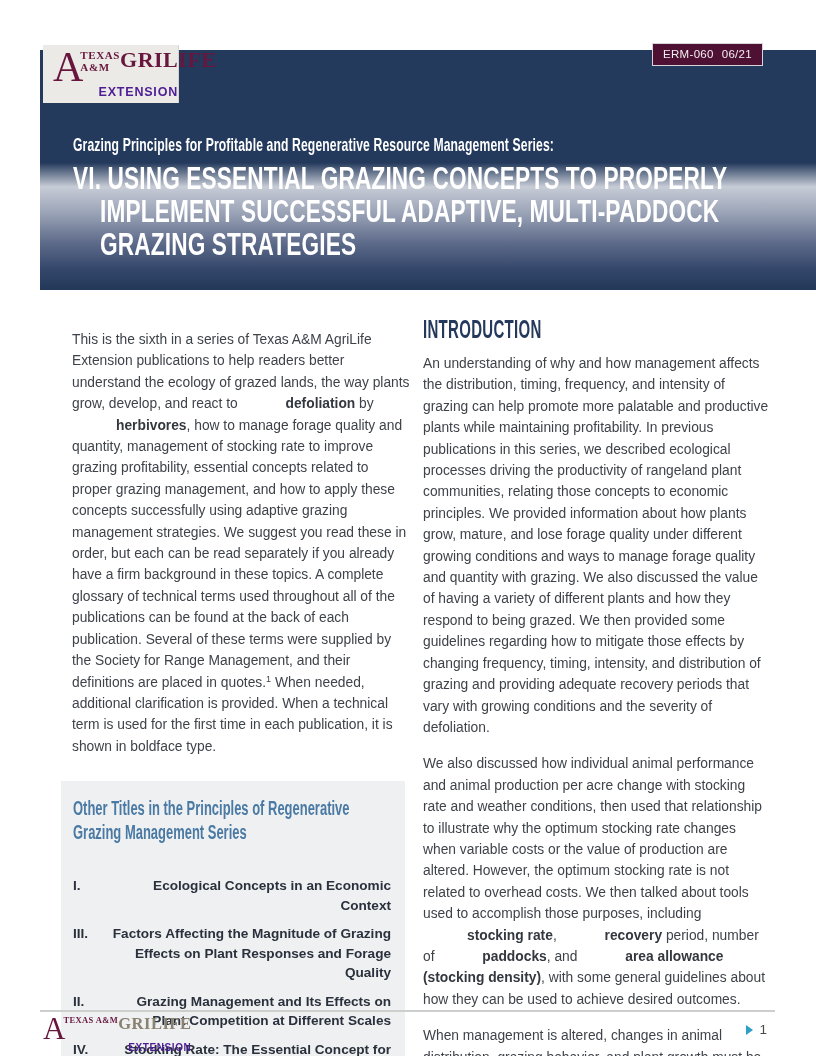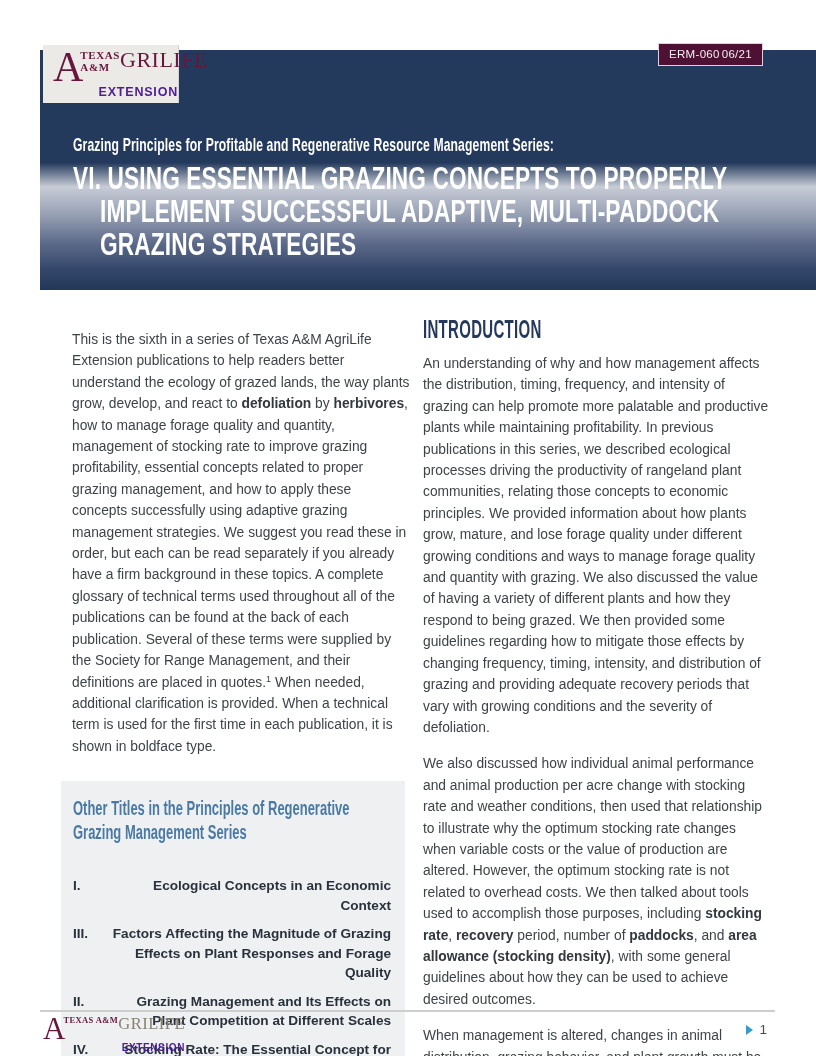--- a/index.html
+++ b/index.html
@@ -42,44 +42,44 @@
     font-family:"Liberation Serif",serif;color:#67173e;
     font-size:42px;line-height:36px;font-weight:400;margin-right:-3px;
   }
   .logo-stack{display:flex;flex-direction:row;}
   .logo-texasam{
     font-family:"Liberation Serif",serif;color:#67173e;
     font-size:11px;letter-spacing:.6px;line-height:12px;font-weight:700;
   }
   .logo-grilife{
     font-family:"Liberation Serif",serif;color:#67173e;
-    font-size:22px;line-height:21px;letter-spacing:.5px;font-weight:400;
+    font-size:22px;line-height:21px;letter-spacing:.5px;font-weight:700;
   }
   .logo-ext{
     font-size:12.5px;font-weight:700;color:#4c1d95;letter-spacing:.8px;
     margin:1px 0 0 30px;line-height:13px;text-align:right;
   }
   
   .badge{
     position:absolute;right:53px;top:43px;background:#4f1133;
     border:1px solid #d9d4da;color:#f3eef2;font-size:11.5px;
-    padding:4px 10px 5px 10px;display:flex;gap:2px;letter-spacing:.3px;
+    padding:4px 10px 5px 10px;display:flex;gap:8px;letter-spacing:.3px;
   }
   
   .content{
     position:absolute;left:72px;top:316px;width:698px;
     display:flex;gap:13px;color:#3e434a;
   }
   .col-left{width:338px;flex:0 0 338px;}
   .col-right{width:347px;flex:0 0 347px;}
   .body-text{
     font-size:13.8px;line-height:21.4px;margin:0;
   }
   .col-left .body-text{padding-top:13px;}
-  .body-text b,.body-text .b{font-weight:700;color:#33383f;}
+  .body-text b,.body-text .b{font-weight:700;color:#33383f;margin-left:44px;}
   sup{font-size:9px;vertical-align:5px;line-height:0;}
   
   .other-titles{
     background:#eef0f1;margin:24px 0 0 -11px;width:344px;
     padding:15px 14px 16px 12px;box-sizing:border-box;
   }
   .ot-heading{
     color:#4a7aa4;font-weight:700;font-size:19.5px;line-height:24px;
     width:478px;transform:scaleX(.665);transform-origin:0 0;
     margin-bottom:-24px;

